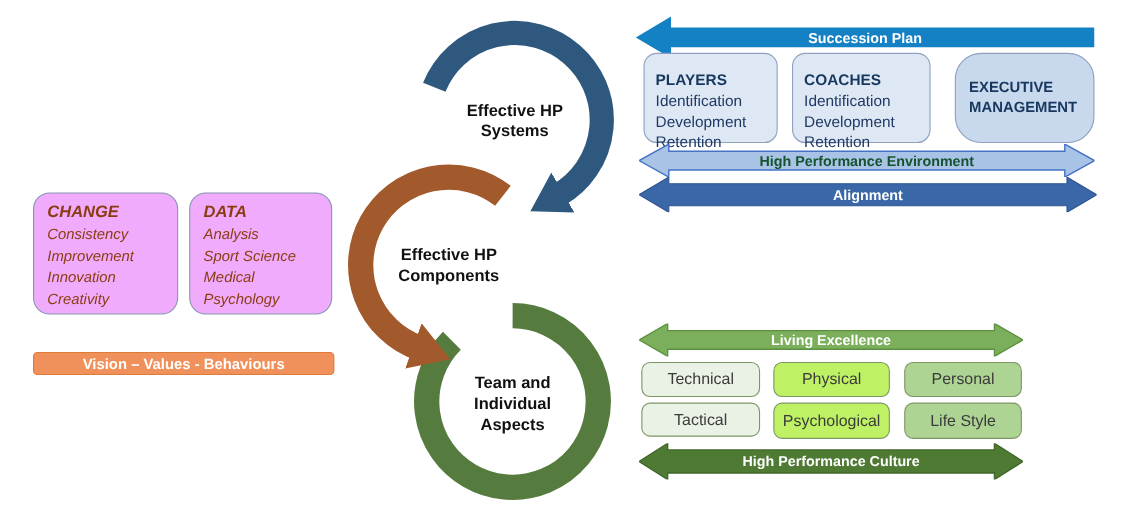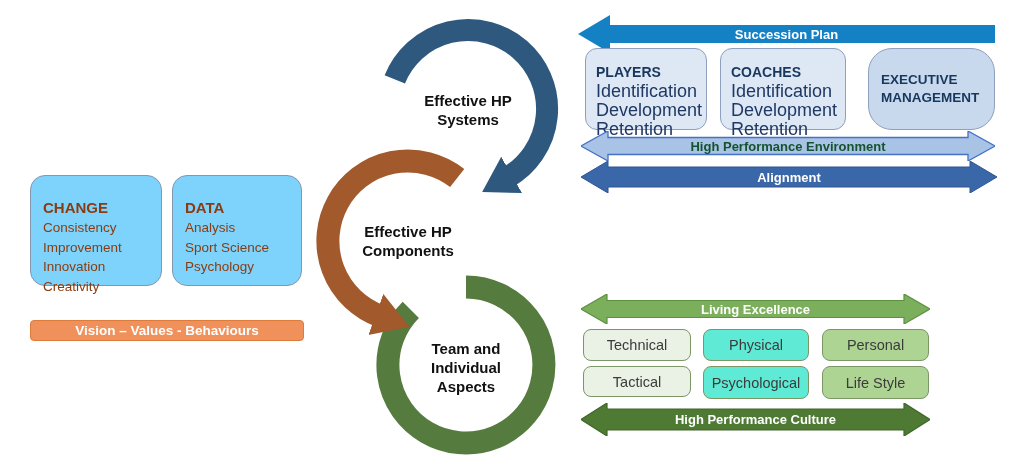--- a/index.html
+++ b/index.html
@@ -2,50 +2,50 @@
 <html><head>
 <meta charset="utf-8">
 <style>
   html,body{margin:0;padding:0;background:#fff;}
   body{font-family:"Liberation Sans","DejaVu Sans",sans-serif;}
   .stage{position:relative;width:1020px;height:470px;background:#fff;overflow:hidden;}
   .abs{position:absolute;}
   .ctr{display:flex;align-items:center;justify-content:center;}
 
   
-  .panel{background:#7dd3fc;border:1.6px solid #8496B0;border-radius:15px;
-         padding:22px 0 0 12px;box-sizing:border-box;color:#8A3C10;}
+  .panel{background:#f0abfc;border:1.6px solid #8496B0;border-radius:15px;
+         padding:7px 0 0 12px;box-sizing:border-box;color:#8A3C10;font-style:italic;}
   .panel .p-title{font-weight:bold;font-size:15px;line-height:20px;}
   .panel .p-line{font-size:13.5px;line-height:19.5px;}
   .banner{background:#F0905A;border:1.6px solid #DD7B3B;border-radius:4px;
           color:#fff;font-weight:bold;font-size:13.5px;margin-top:28px;}
 
   
   .bluebox{background:#DEE8F5;border:1.6px solid #8EA0BE;border-radius:12px;
            padding:14px 0 0 10px;box-sizing:border-box;color:#1F3864;}
   .bluebox .b-title{font-weight:bold;font-size:14px;line-height:19px;color:#17375E;}
-  .bluebox .b-line{font-size:18px;line-height:19px;}
+  .bluebox .b-line{font-size:14px;line-height:19px;}
   .execbox{background:#C8D9ED;display:flex;flex-direction:column;justify-content:center;
            padding:0 0 0 12px;border-radius:24px;}
   .execbox .b-title{font-size:13.5px;line-height:18px;}
 
   
   .arrow-label{font-weight:bold;font-size:13px;pointer-events:none;}
   .lbl-white{color:#fff;}
   .lbl-navy{color:#14532d;}
 
   
   .cycle-label{font-weight:bold;font-size:15px;line-height:19px;color:#111;
                text-align:center;white-space:pre-line;pointer-events:none;}
 
   
   .greenbox{border:1.4px solid #7C9665;border-radius:8px;color:#3B3B3B;
             font-size:14.5px;box-sizing:border-box;}
   .g-light{background:#EAF1E5;}
-  .g-mid{background:#5eead4;}
+  .g-mid{background:#bef264;}
   .g-dark{background:#AED493;}
 
   svg{display:block;}
 </style>
 </head>
 <body>
 
 <div class="stage">
 
   <svg class="abs" style="left:0;top:0;" width="1020" height="470" viewBox="0 0 1020 470">
@@ -78,20 +78,21 @@
     <div class="p-line">Consistency</div>
     <div class="p-line">Improvement</div>
     <div class="p-line">Innovation</div>
     <div class="p-line">Creativity</div>
   </div>
 
   <div class="abs panel" style="left:172px;top:175px;width:130px;height:111px;">
     <div class="p-title">DATA</div>
     <div class="p-line">Analysis</div>
     <div class="p-line">Sport Science</div>
+    <div class="p-line">Medical</div>
     <div class="p-line">Psychology</div>
   </div>
 
   <div class="abs banner ctr" style="left:30px;top:292px;width:272px;height:19px;">Vision – Values - Behaviours</div>
 
   <svg class="abs" style="left:578px;top:15px;" width="417" height="38" viewBox="0 0 417 38">
     <polygon points="0,19 32,0 32,10 417,10 417,28 32,28 32,38" fill="#1581C5"></polygon>
   </svg>
   <div class="abs arrow-label lbl-white ctr" style="left:578px;top:15px;width:417px;height:38px;">Succession Plan</div>
 

